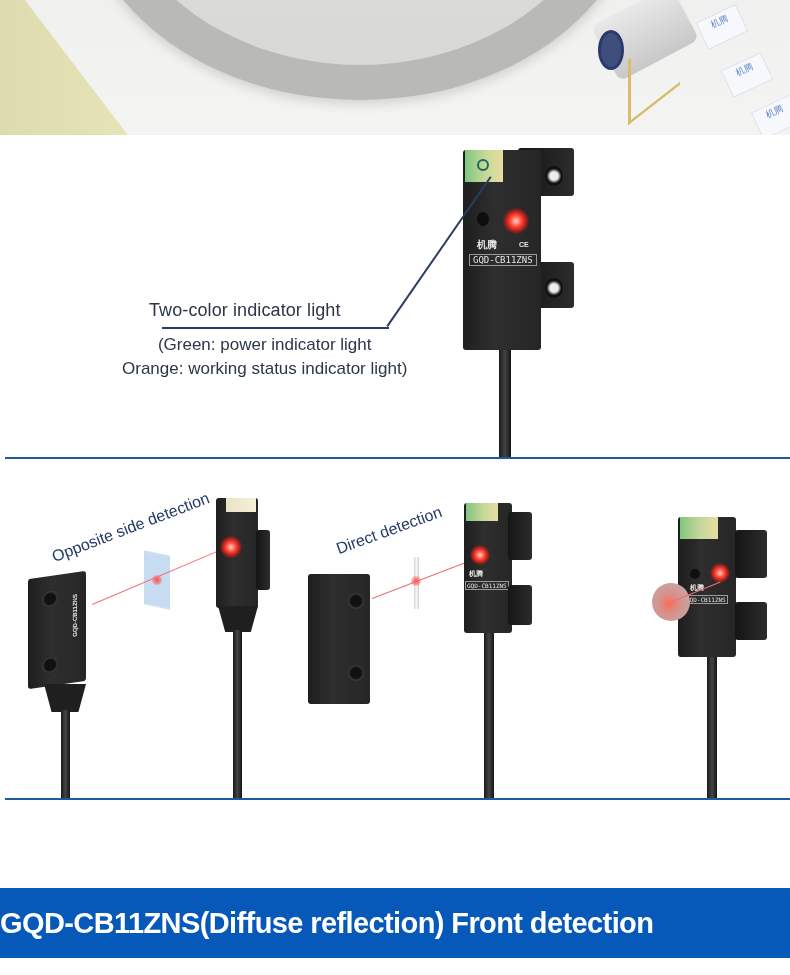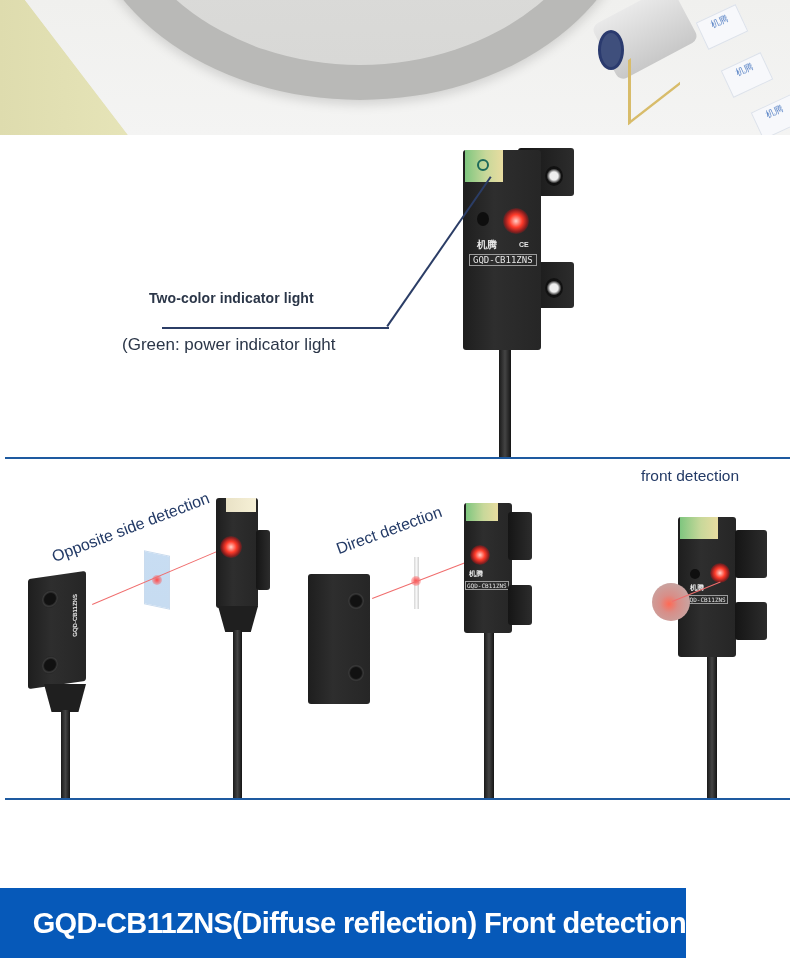--- a/index.html
+++ b/index.html
@@ -11,21 +11,21 @@
   .hero .yellow { position: absolute; left: 0; top: 0; width: 130px; height: 135px; background: linear-gradient(90deg,#dedcae,#e6e4b8); clip-path: polygon(0 0, 25px 0, 128px 135px, 0 135px); }
   .hero .floor { position: absolute; left: 25px; top: 0; width: 780px; height: 135px; background: linear-gradient(180deg,#f0f0ee,#f4f4f3); clip-path: polygon(0 0, 100% 0, 100% 100%, 103px 100%); }
   .hero .ring { position: absolute; left: 80px; top: -330px; width: 560px; height: 430px; border-radius: 50%; background: #b9b9b7; box-shadow: 0 4px 12px rgba(0,0,0,.15); }
   .hero .ring-inner { position: absolute; left: 110px; top: -340px; width: 500px; height: 405px; border-radius: 50%; background: linear-gradient(180deg,#e3e3e1,#d8d8d6); }
   .hero .roller { position: absolute; left: 600px; top: 2px; width: 90px; height: 62px; background: linear-gradient(180deg,#e9e9e9,#c8c8c8); transform: rotate(-28deg); border-radius: 8px; }
   .hero .roller-cap { position: absolute; left: 598px; top: 30px; width: 26px; height: 40px; border-radius: 50%; background: #3f4f7c; border: 3px solid #2a3a6e; }
   .hero .bracket { position: absolute; left: 628px; top: 40px; width: 52px; height: 65px; border-left: 3px solid #d8bc6a; border-bottom: 3px solid #d8bc6a; transform: skewY(-38deg); }
   .hero .label { position: absolute; width: 44px; height: 30px; background: #f7f8fb; border: 1px solid #dde2ea; color: #5d86c7; font-size: 9px; line-height: 11px; text-align: center; padding-top: 3px; transform: rotate(-25deg); }
 
   
-  .callout-title { position: absolute; left: 149px; top: 290px; font-size: 14px; font-weight: bold; color: #2b3648; letter-spacing: .1px; }
+  .callout-title { position: absolute; left: 149px; top: 300px; font-size: 18px; font-weight: normal; color: #2b3648; letter-spacing: .1px; }
   .callout-line-h { position: absolute; left: 162px; top: 327px; width: 227px; height: 2px; background: #2b3d66; }
   .callout-line-d { position: absolute; left: 388px; top: 327px; width: 2px; height: 182px; background: #2b3d66; transform-origin: 0 0; transform: rotate(-145.3deg); }
   .callout-desc { position: absolute; left: 122px; top: 333px; font-size: 17px; line-height: 24px; color: #2b3648; text-align: center; }
 
   
   .sensor { position: absolute; background: linear-gradient(90deg,#1e1e1e,#2e2e2e 40%,#262626); border-radius: 3px; }
   .sensor .led-win { position: absolute; background: linear-gradient(90deg,#7fc67f,#c8d89a 55%,#e8dca0); }
   .sensor .red { position: absolute; border-radius: 50%; background: radial-gradient(circle,#ffd0c8 0%,#ff3b2a 35%,rgba(220,20,20,.55) 60%,rgba(200,0,0,0) 75%); }
   .sensor .hole { position: absolute; border-radius: 50%; background: radial-gradient(circle,#111 45%,#3a3a3a 60%,#1a1a1a 80%); }
   .sensor .brand { position: absolute; color: #e6e6e6; font-size: 10px; font-weight: bold; white-space: nowrap; }
@@ -40,21 +40,21 @@
   
   .rot-label { position: absolute; font-size: 16px; color: #233a66; white-space: nowrap; transform-origin: 0 100%; }
   .beam { position: absolute; height: 1px; background: #f06d6d; transform-origin: 0 0; }
   .glass { position: absolute; background: linear-gradient(180deg,rgba(190,215,240,.85),rgba(175,205,235,.7)); border: 1px solid #c9dbee; }
   .rod { position: absolute; background: linear-gradient(90deg,#d6d6d6,#f7f7f7,#cfcfcf); }
   .dot { position: absolute; border-radius: 50%; background: radial-gradient(circle,#ff4a4a 0%,rgba(255,80,80,.4) 60%,rgba(255,80,80,0) 100%); }
   .diffuse-label { position: absolute; left: 610px; top: 465px; width: 160px; font-size: 15.5px; line-height: 22px; color: #233a66; text-align: center; }
   .target-disc { position: absolute; border-radius: 50%; background: radial-gradient(circle at 45% 55%,#ff6a55 0%,#d88e88 30%,#c9a3a0 70%,rgba(200,160,160,.6) 100%); }
 
   
-  .banner { position: absolute; left: 0; top: 888px; width: 686px; height: 70px; background: #0659b9; display: flex; align-items: center; justify-content: flex-end; }
+  .banner { position: absolute; left: 0; top: 888px; width: 790px; height: 70px; background: #0659b9; display: flex; align-items: center; justify-content: flex-start; }
   .banner span { color: #ffffff; font-size: 29px; font-weight: bold; letter-spacing: -.6px; }
 </style>
 </head>
 <body>
 
 <div class="hero">
   <div class="yellow"></div>
   <div class="floor"></div>
   <div class="ring"></div>
   <div class="ring-inner"></div>
@@ -84,20 +84,21 @@
     <div class="brand" style="left:56px;top:91px;font-size:7px;">CE</div>
     <div class="model" style="left:6px;top:104px;">GQD-CB11ZNS</div>
   </div>
   <div class="cable" style="left:499px;top:350px;width:12px;height:108px;"></div>
 
   <div class="callout-line-h"></div>
   <div class="callout-line-d"></div>
   <div class="callout-title">Two-color indicator light</div>
   <div class="callout-desc">
     <div>(Green: power indicator light</div>
+    <div>Orange: working status indicator light)</div>
   </div>
 </section>
 
 <div class="hline" style="top:457px;"></div>
 
 <section>
 
   <div>
     <div class="rot-label" style="left:56px;top:548px;transform:rotate(-21deg);">Opposite side detection</div>
 
@@ -137,21 +138,20 @@
       <div class="brand" style="left:5px;top:66px;font-size:7px;">机腾</div>
       <div class="model" style="left:1px;top:78px;font-size:6px;padding:0 1px;">GQD-CB11ZNS</div>
     </div>
     <div class="ear" style="left:508px;top:512px;width:24px;height:48px;"></div>
     <div class="ear" style="left:508px;top:585px;width:24px;height:40px;"></div>
     <div class="cable" style="left:484px;top:633px;width:10px;height:167px;"></div>
   </div>
 
   <div>
     <div class="diffuse-label">
-      <div>front detection</div>
     </div>
     <div class="sensor" style="left:678px;top:517px;width:58px;height:140px;">
       <div class="led-win" style="left:2px;top:0;width:38px;height:22px;"></div>
       <div style="position:absolute;left:12px;top:52px;width:10px;height:10px;border-radius:50%;background:#0f0f0f;"></div>
       <div class="red" style="left:32px;top:46px;width:20px;height:20px;"></div>
       <div class="brand" style="left:12px;top:66px;font-size:7px;">机腾</div>
       <div class="model" style="left:6px;top:78px;font-size:6px;padding:0 1px;">GQD-CB11ZNS</div>
     </div>
     <div class="ear" style="left:735px;top:530px;width:32px;height:48px;"></div>
     <div class="ear" style="left:735px;top:602px;width:32px;height:38px;"></div>

